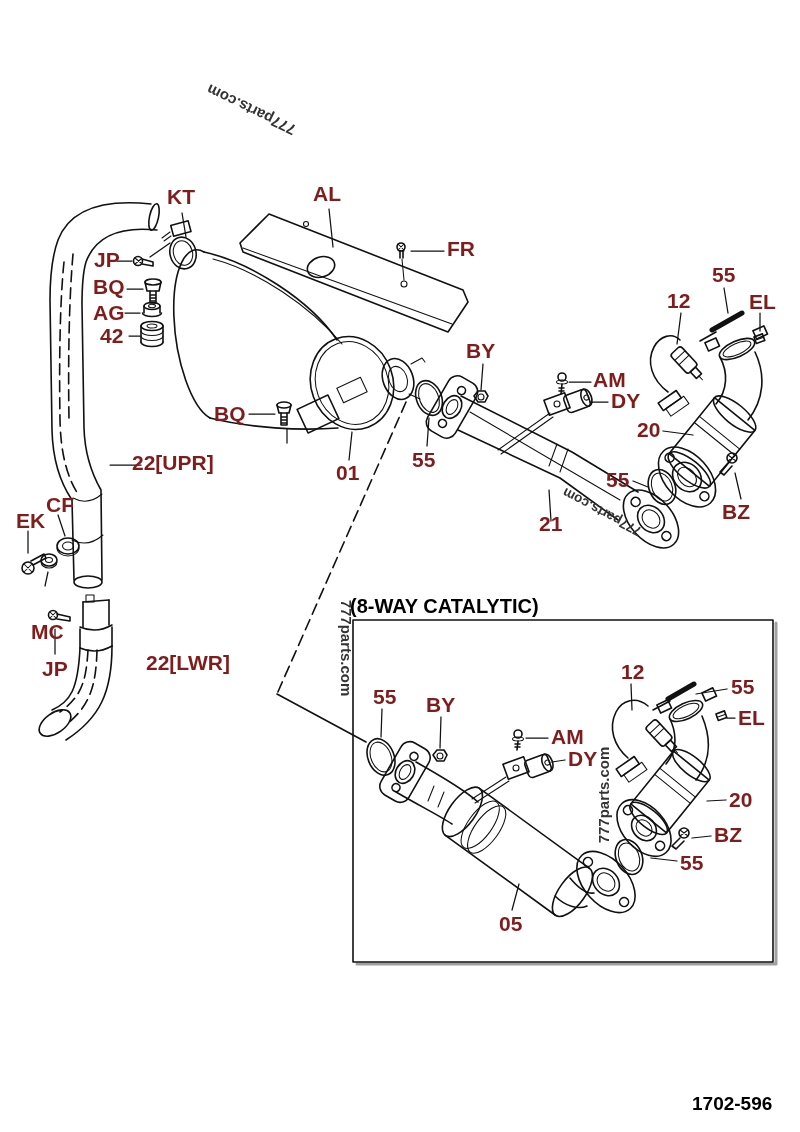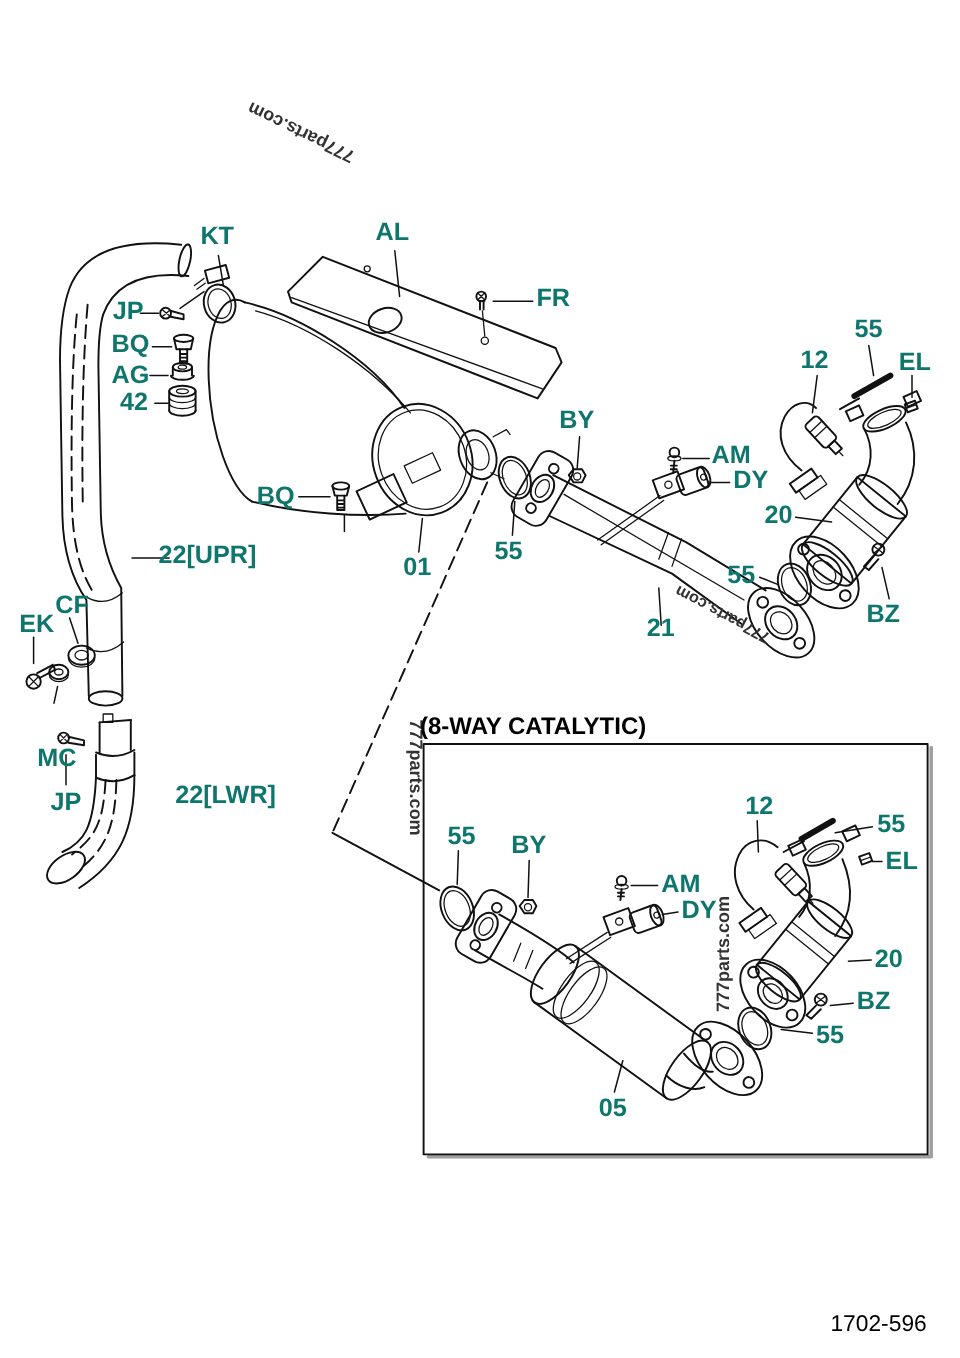--- a/index.html
+++ b/index.html
@@ -6,24 +6,24 @@
   #page{position:relative;width:800px;height:1132px;background:#fff;overflow:hidden;
         font-family:"Liberation Sans",sans-serif;}
   #art{position:absolute;left:0;top:0;}
   #art path,#art ellipse,#art rect,#art circle,#art line,#art polyline,#art polygon{
       fill:none;stroke:#111;stroke-width:1.6;stroke-linecap:round;stroke-linejoin:round;}
   #art .t{stroke-width:1.05;}
   #art .ld{stroke-width:1.25;}
   #art .thk{stroke-width:5;}
   #art .dash{stroke-dasharray:11 6;}
   #art .shadow{stroke:#a0a0a0;stroke-width:3;}
-  .lbl{position:absolute;font-weight:bold;font-size:21px;line-height:1;color:#0f766e;
+  .lbl{position:absolute;font-weight:bold;font-size:21px;line-height:1;color:#7f1d1d;
        white-space:nowrap;letter-spacing:0;}
   .title{position:absolute;font-weight:bold;font-size:20px;line-height:1;color:#000;white-space:nowrap;}
-  .footer{position:absolute;font-weight:normal;font-size:19px;line-height:1;color:#000;}
+  .footer{position:absolute;font-weight:bold;font-size:19px;line-height:1;color:#000;}
   .wm{position:absolute;font-weight:bold;font-size:15px;color:#333;white-space:nowrap;
       transform:translate(-50%,-50%) rotate(var(--r));transform-origin:center;}
 </style>
 </head>
 <body>
 
 <div id="page">
 
 <svg id="art" width="800" height="1132" viewBox="0 0 800 1132">
 

